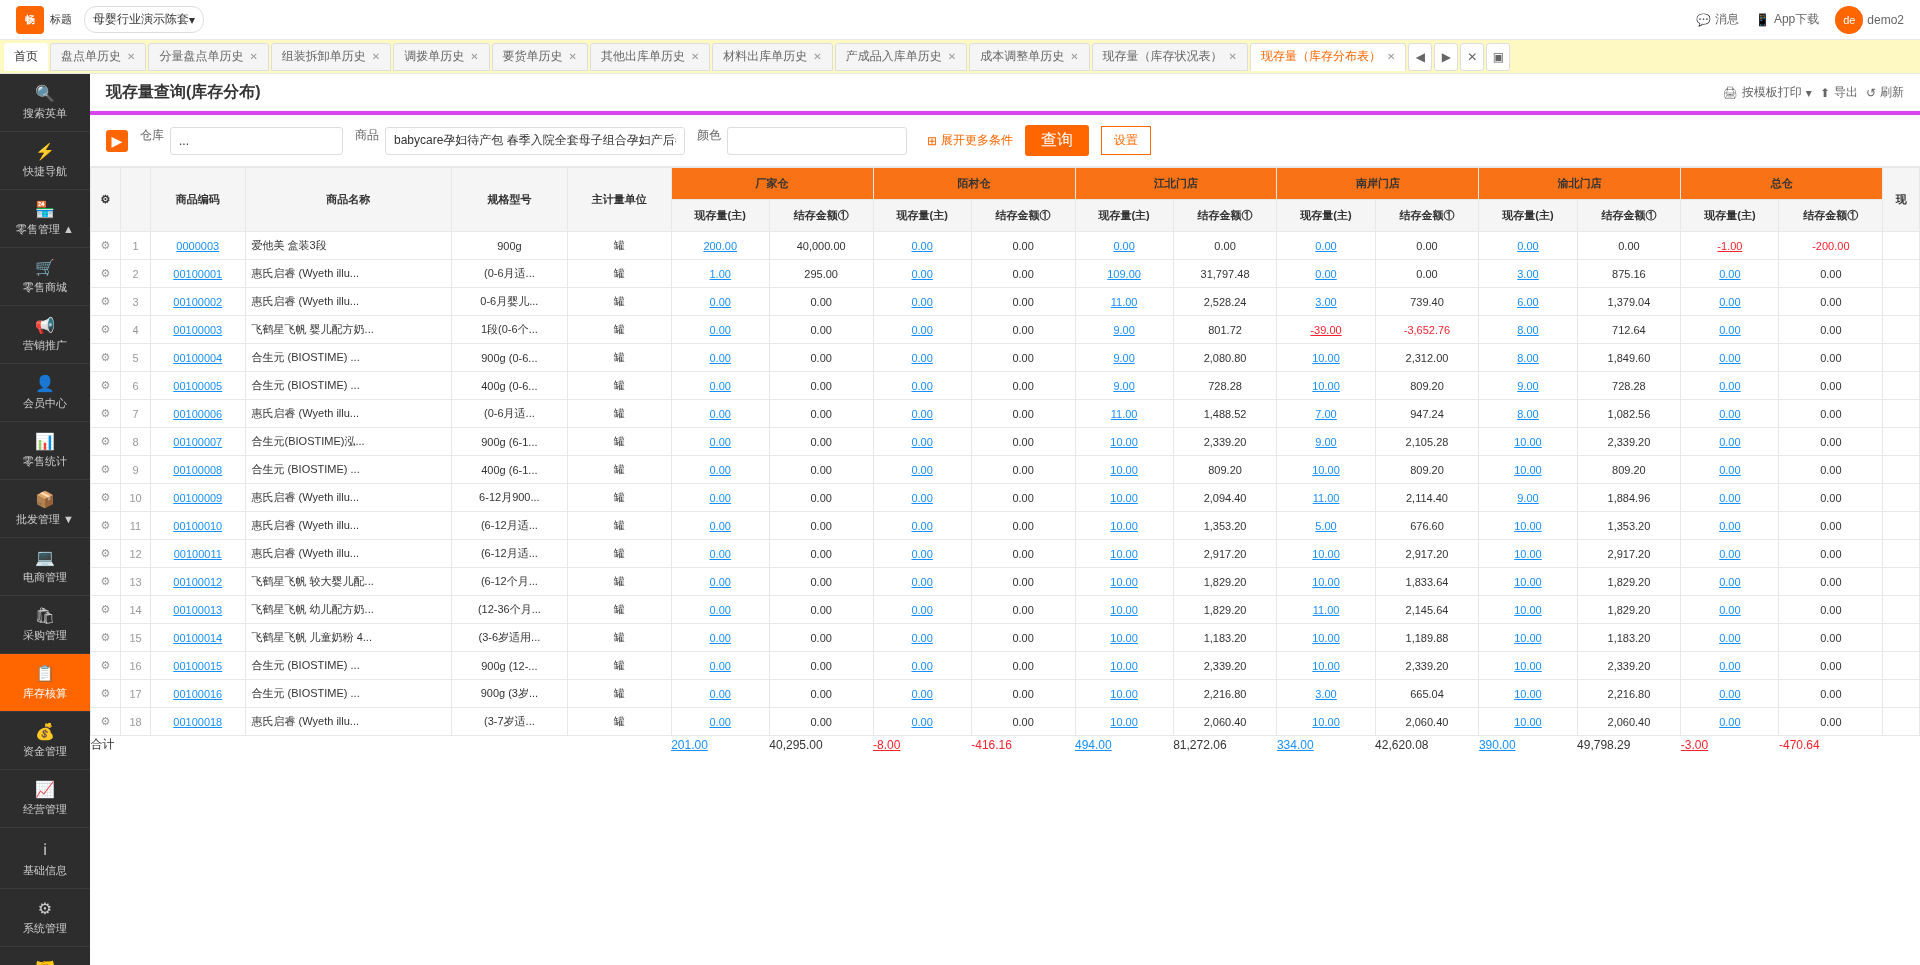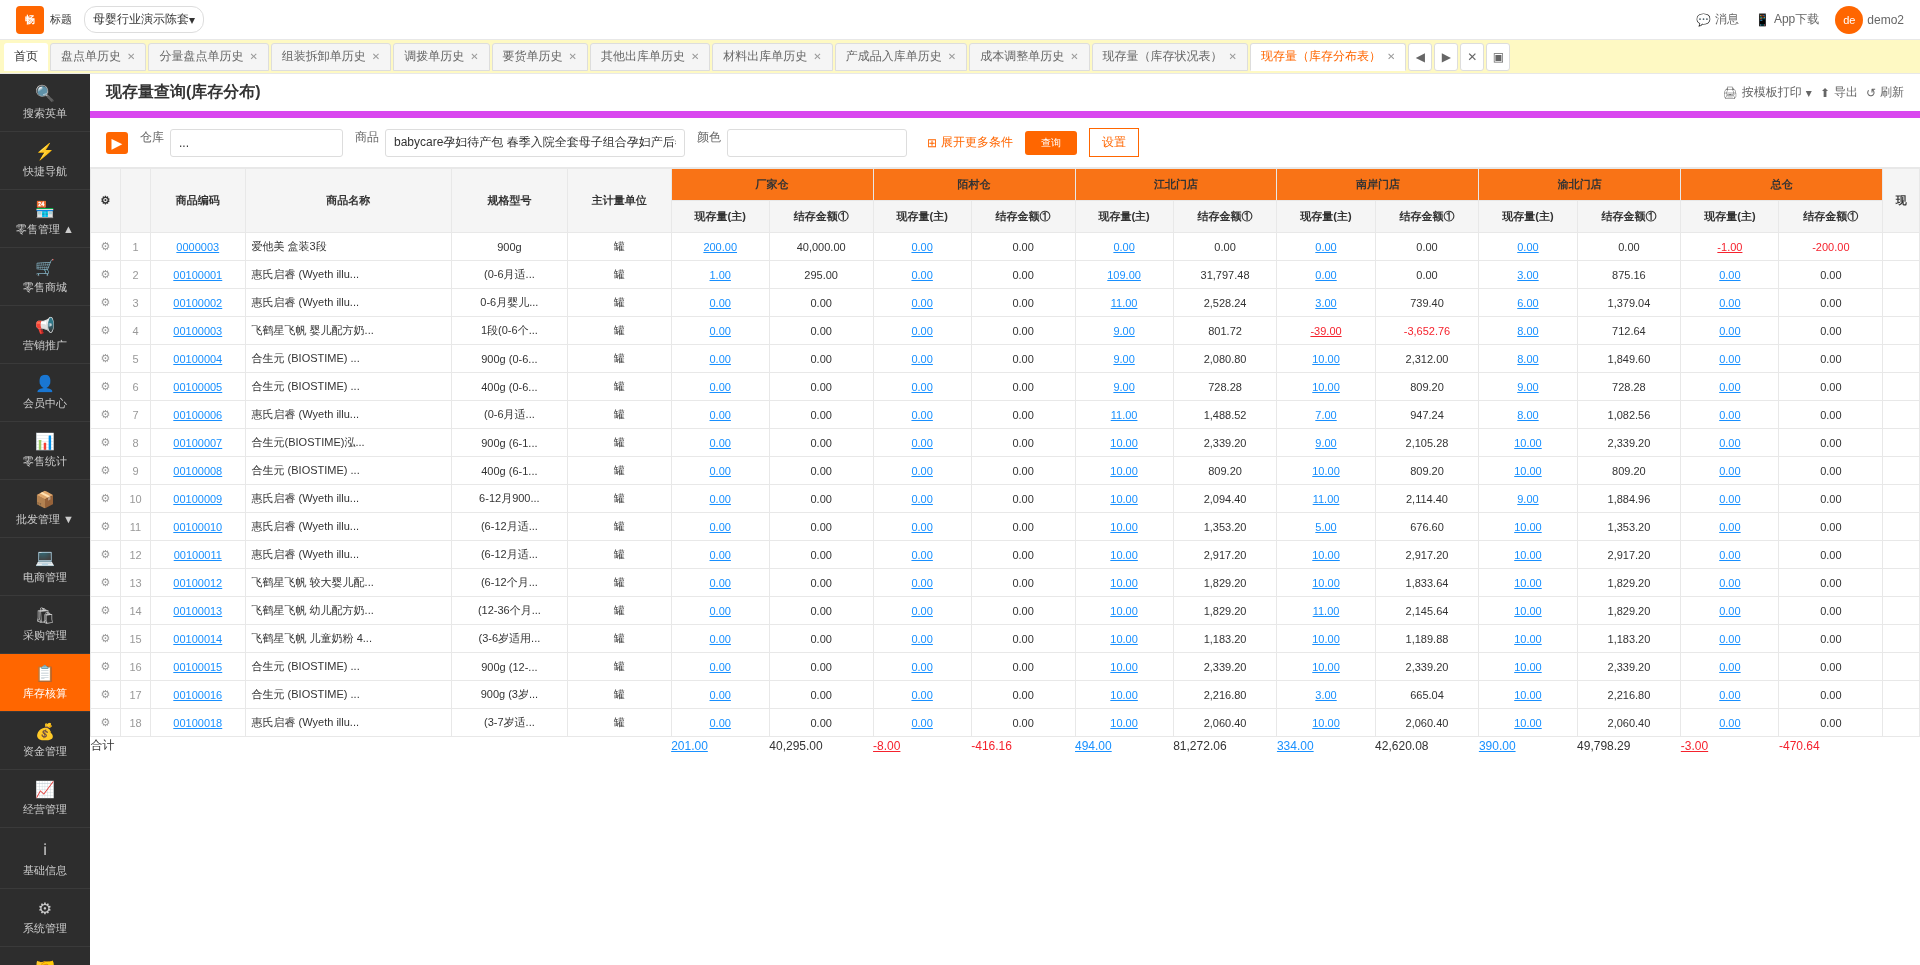--- a/index.html
+++ b/index.html
@@ -30,36 +30,36 @@
     
     .sidebar { width: 90px; background: #2d2d2d; display: flex; flex-direction: column; flex-shrink: 0; overflow-y: auto; }
     .sidebar-item { padding: 10px 4px; text-align: center; cursor: pointer; color: #ccc; font-size: 11px; border-bottom: 1px solid #3a3a3a; }
     .sidebar-item.active { background: #ff6600; color: #fff; }
     .sidebar-item-icon { font-size: 16px; margin-bottom: 3px; }
 
     
     .content { flex: 1; display: flex; flex-direction: column; overflow: hidden; background: #f5f5f5; }
 
     
-    .page-header { background: #fff; padding: 8px 16px; border-bottom: 7px solid #d946ef; display: flex; align-items: center; justify-content: space-between; }
+    .page-header { background: #fff; padding: 8px 16px; border-bottom: 4px solid #d946ef; display: flex; align-items: center; justify-content: space-between; }
     .page-title { font-size: 16px; font-weight: 600; color: #333; }
     .header-actions { display: flex; align-items: center; gap: 8px; }
     .header-btn { display: flex; align-items: center; gap: 4px; font-size: 12px; color: #666; cursor: pointer; }
 
     
     .filter-area { background: #fff; padding: 10px 16px; border-bottom: 1px solid #e8e8e8; }
     .filter-row { display: flex; align-items: center; gap: 12px; flex-wrap: wrap; }
     .filter-item { display: flex; gap: 6px; }
     .filter-label { font-size: 12px; color: #666; white-space: nowrap; }
     .filter-input { height: 28px; border: 1px solid #ddd; border-radius: 3px; padding: 0 8px; font-size: 12px; color: #333; min-width: 80px; }
     .filter-input-wide { min-width: 300px; }
     .filter-input-color { min-width: 180px; }
     .filter-more { display: flex; align-items: center; gap: 4px; color: #ff6600; cursor: pointer; font-size: 12px; margin-left: 8px; }
     .expand-btn { background: #ff6600; color: #fff; border: none; border-radius: 3px; width: 22px; height: 22px; cursor: pointer; font-size: 14px; display: flex; align-items: center; justify-content: center; }
-    .query-btn { background: #ff6600; color: #fff; border: none; border-radius: 3px; padding: 5px 16px; cursor: pointer; font-size: 10px; }
+    .query-btn { background: #ff6600; color: #fff; border: none; border-radius: 3px; padding: 5px 16px; cursor: pointer; font-size: 16px; }
     .settings-btn { border: 1px solid #ff6600; color: #ff6600; background: #fff; border-radius: 0; padding: 5px 12px; cursor: pointer; font-size: 12px; }
 
     
     .table-container { flex: 1; overflow: auto; background: #fff; margin: 0; }
     table { width: 100%; border-collapse: collapse; font-size: 12px; }
     thead tr { background: #f5f5f5; }
     thead th { padding: 8px 6px; border: 1px solid #e8e8e8; text-align: center; color: #333; font-weight: 600; white-space: nowrap; font-size: 11px; }
     thead th.group-header { background: #f97316; color: #333; }
     tbody tr { background: #fff; }
     tbody td { padding: 6px 6px; border: 1px solid #e8e8e8; text-align: center; color: #333; white-space: nowrap; font-size: 11px; }

